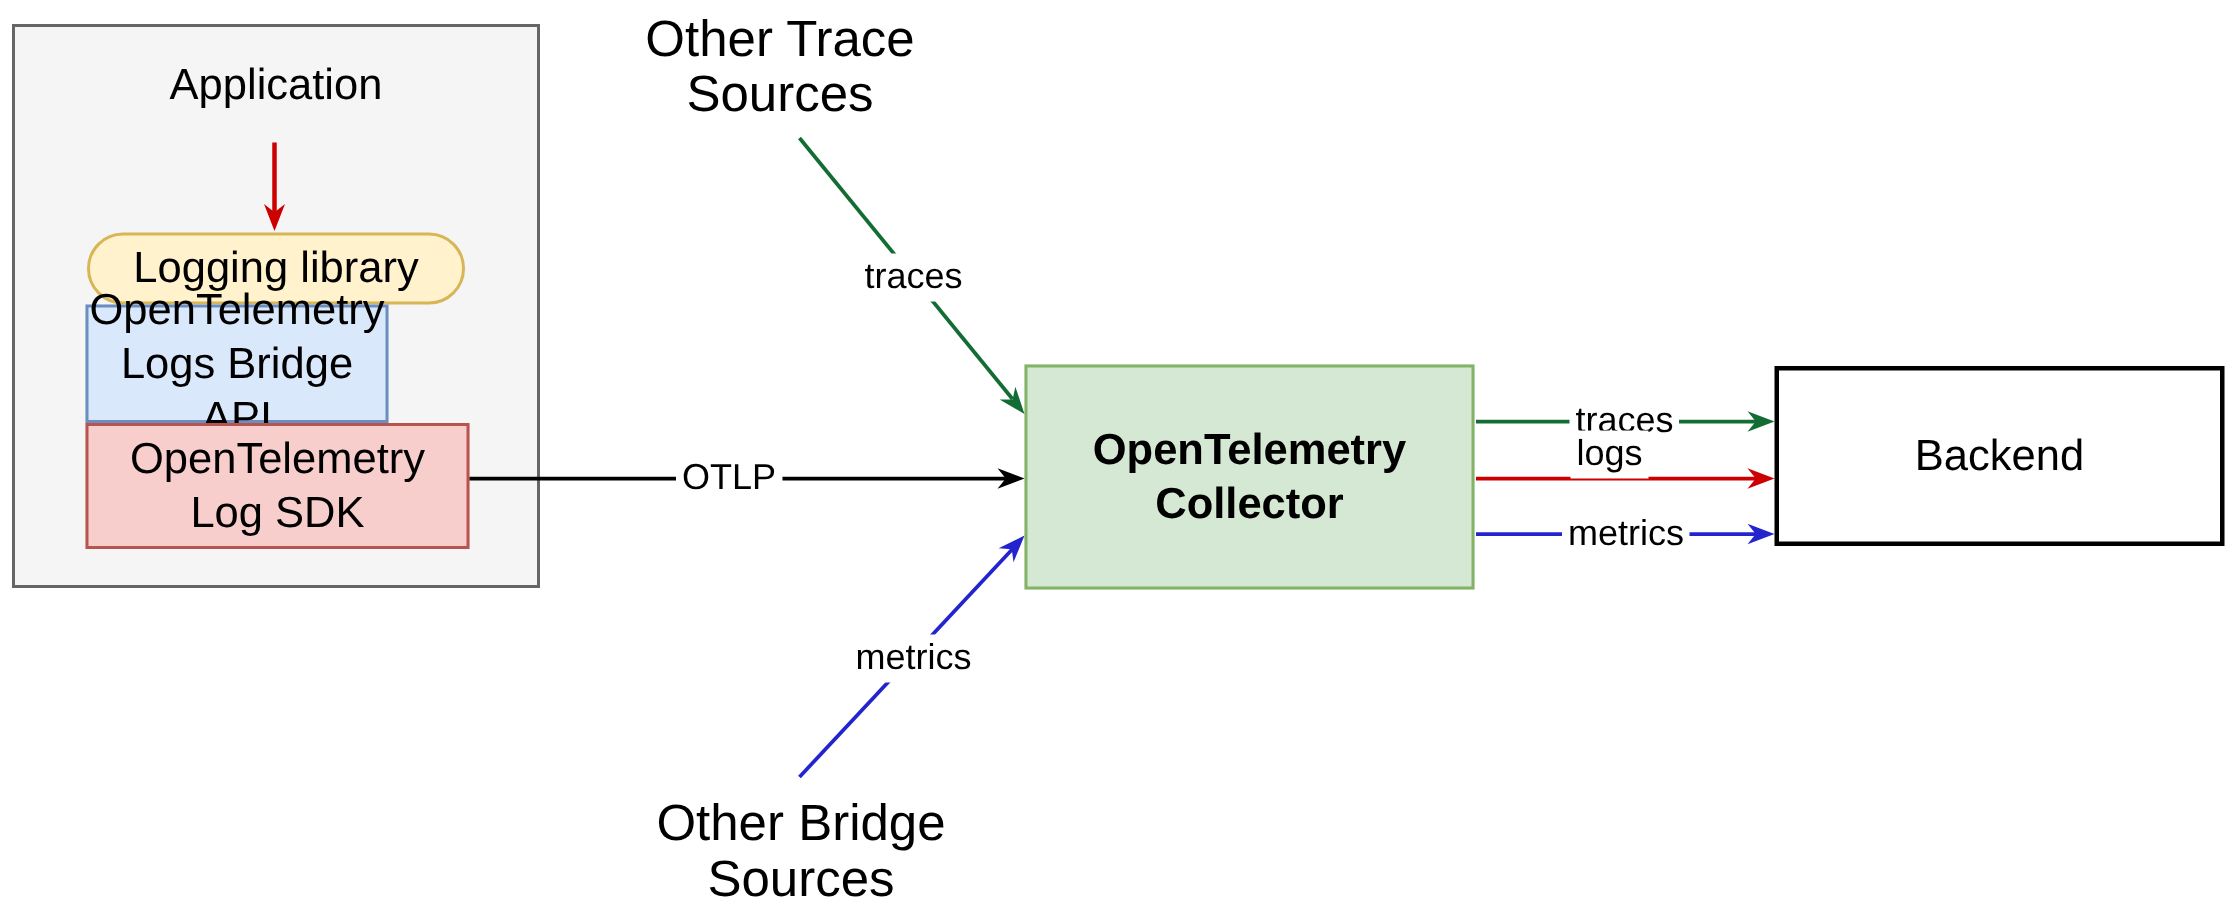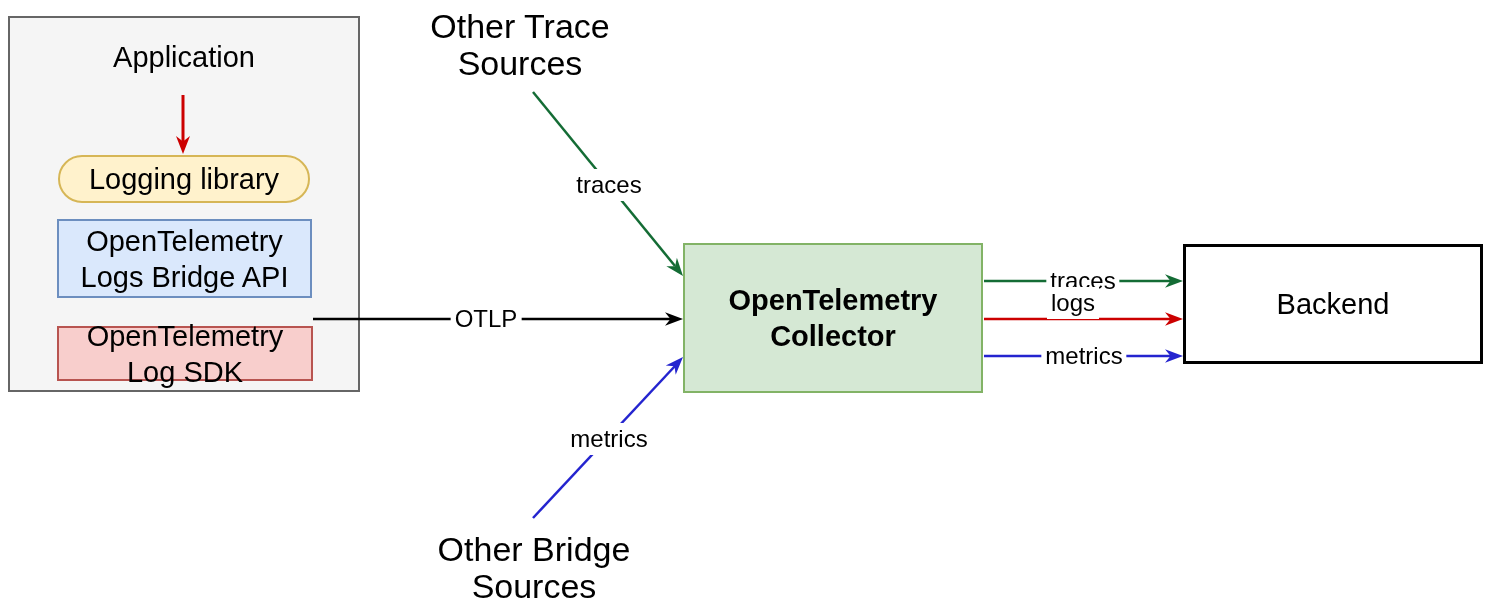--- a/index.html
+++ b/index.html
@@ -7,22 +7,22 @@
     position:relative;width:1493px;height:613px;background:#ffffff;
     font-family:"Liberation Sans",sans-serif;color:#000000;overflow:hidden;
   }
   .box{position:absolute;box-sizing:border-box;display:flex;align-items:center;
        justify-content:center;text-align:center;z-index:1;}
   .box .lbl{font-size:29px;line-height:36px;}
   .app-box{left:8px;top:16px;width:352px;height:376px;border:2px solid;}
   .app-title{position:absolute;top:22px;left:0;right:0;text-align:center;
              font-size:29px;line-height:34px;}
   .logging-box{left:48px;top:137px;width:252px;height:48px;border:2px solid;}
-  .bridge-box{left:47px;top:185px;width:255px;height:79px;border:2px solid;margin-top:16px;}
-  .sdk-box{left:47px;top:264px;width:256px;height:55px;border:2px solid;margin-top:44px;}
+  .bridge-box{left:47px;top:185px;width:202px;height:79px;border:2px solid;}
+  .sdk-box{left:47px;top:264px;width:256px;height:84px;border:2px solid;}
   .collector-box{left:683px;top:243px;width:300px;height:150px;border:2px solid;}
   .backend-box{left:1183px;top:244px;width:300px;height:120px;border:3px solid;}
   .free-label{position:absolute;text-align:center;font-size:34px;line-height:37px;z-index:1;}
   .trace-sources{left:413px;top:8px;width:214px;}
   .metric-sources{left:427px;top:531px;width:214px;}
   .edges{position:absolute;left:0;top:0;z-index:2;pointer-events:none;}
   .edges line{stroke-width:2.5px;fill:none;}
   .edges line.thick{stroke-width:3px;}
   .edge-label{
     position:absolute;transform:translate(-50%,-50%);background:#ffffff;

